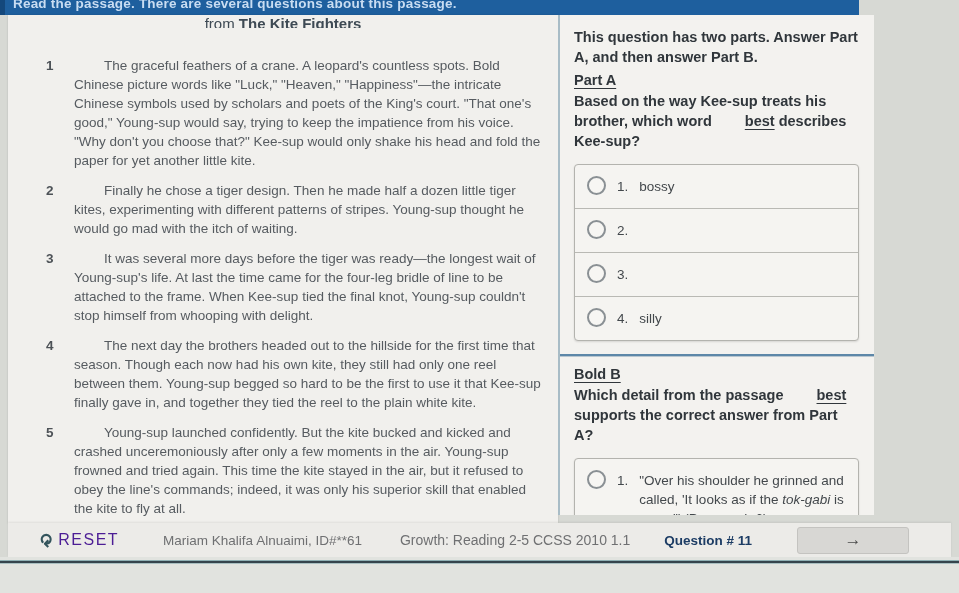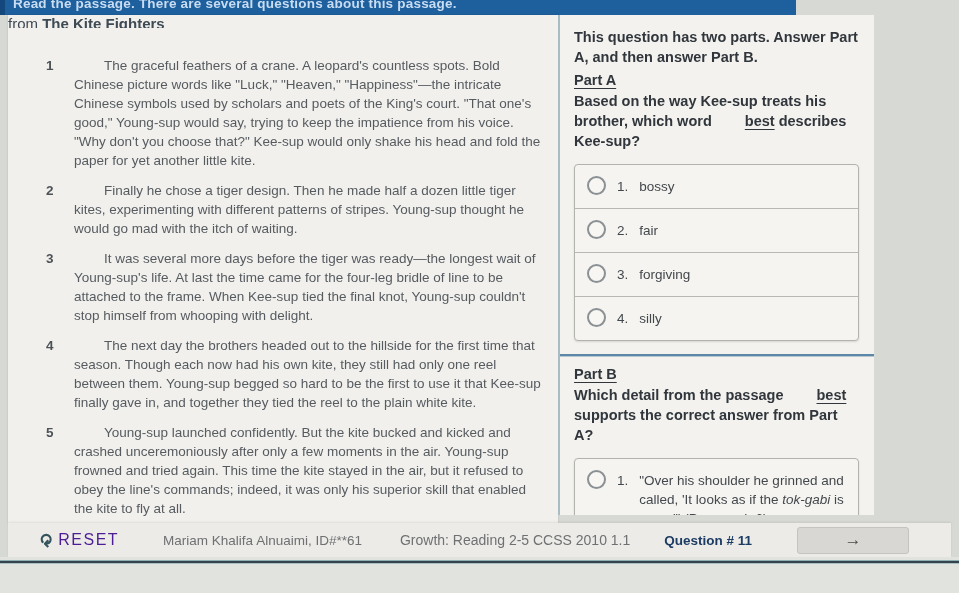--- a/index.html
+++ b/index.html
@@ -7,37 +7,37 @@
   body {
     position:relative;
     background:#d7d9d4;
     font-family:"Liberation Sans", sans-serif;
     overflow:hidden;
     color:#4a4f54;
   }
 
   
   .top-bar {
-    position:absolute; left:0; top:0; width:796px; height:15px;
+    position:absolute; left:0; top:0; width:859px; height:15px;
     background:#1e5f9e; border-left:5px solid #14487c; overflow:hidden;
   }
   .top-bar-text {
     display:block; margin:-4px 0 0 8px;
     font-size:13.5px; font-weight:bold; color:#c9ddf2; letter-spacing:.2px;
     white-space:nowrap;
   }
 
   
   .passage-panel {
     position:absolute; left:8px; top:15px; width:550px; height:508px;
     background:#f1f0ed;
     box-shadow:0 0 2px rgba(0,0,0,.15);
     overflow:hidden;
   }
-  .passage-title-clip { height:13px; overflow:hidden; text-align:left; }
+  .passage-title-clip { height:13px; overflow:hidden; text-align:center; }
   .passage-title {
     display:inline-block; margin-top:-7px;
     font-size:15px; color:#3e4a54;
   }
   .passage-title b { font-weight:bold; }
   .passage-body { padding:28px 16px 0 38px; }
   .para { position:relative; padding-left:28px; margin-bottom:11px;
           font-size:13.5px; line-height:19px; color:#565b60; }
   .para-num { position:absolute; left:0; top:0; font-weight:bold; color:#4d5257; }
   .para-text { text-indent:30px; }
@@ -149,37 +149,35 @@
 
   <div class="options">
     <div class="option-row">
       <div class="radio"></div>
       <span class="opt-num">1.</span>
       <span class="opt-label">bossy</span>
     </div>
     <div class="option-row">
       <div class="radio"></div>
       <span class="opt-num">2.</span>
-      <span class="opt-label">fair</span>
     </div>
     <div class="option-row">
       <div class="radio"></div>
       <span class="opt-num">3.</span>
-      <span class="opt-label">forgiving</span>
     </div>
     <div class="option-row">
       <div class="radio"></div>
       <span class="opt-num">4.</span>
       <span class="opt-label">silly</span>
     </div>
   </div>
 
   <div class="section-sep"></div>
 
-  <div class="part-heading part-b-heading">Part B</div>
+  <div class="part-heading part-b-heading">Bold B</div>
   <div class="q-prompt"><span>Which detail from the passage </span><span class="emph">best</span><span> supports the correct answer from Part A?</span></div>
 
   <div class="options">
     <div class="option-row">
       <div class="radio"></div>
       <span class="opt-num">1.</span>
       <span class="opt-label"><span>"Over his shoulder he grinned and called, 'It looks as if the </span><i>tok-gabi</i><span> is angry'" (Paragraph 6)</span></span>
     </div>
     <div class="option-row">
       <div class="radio"></div>

